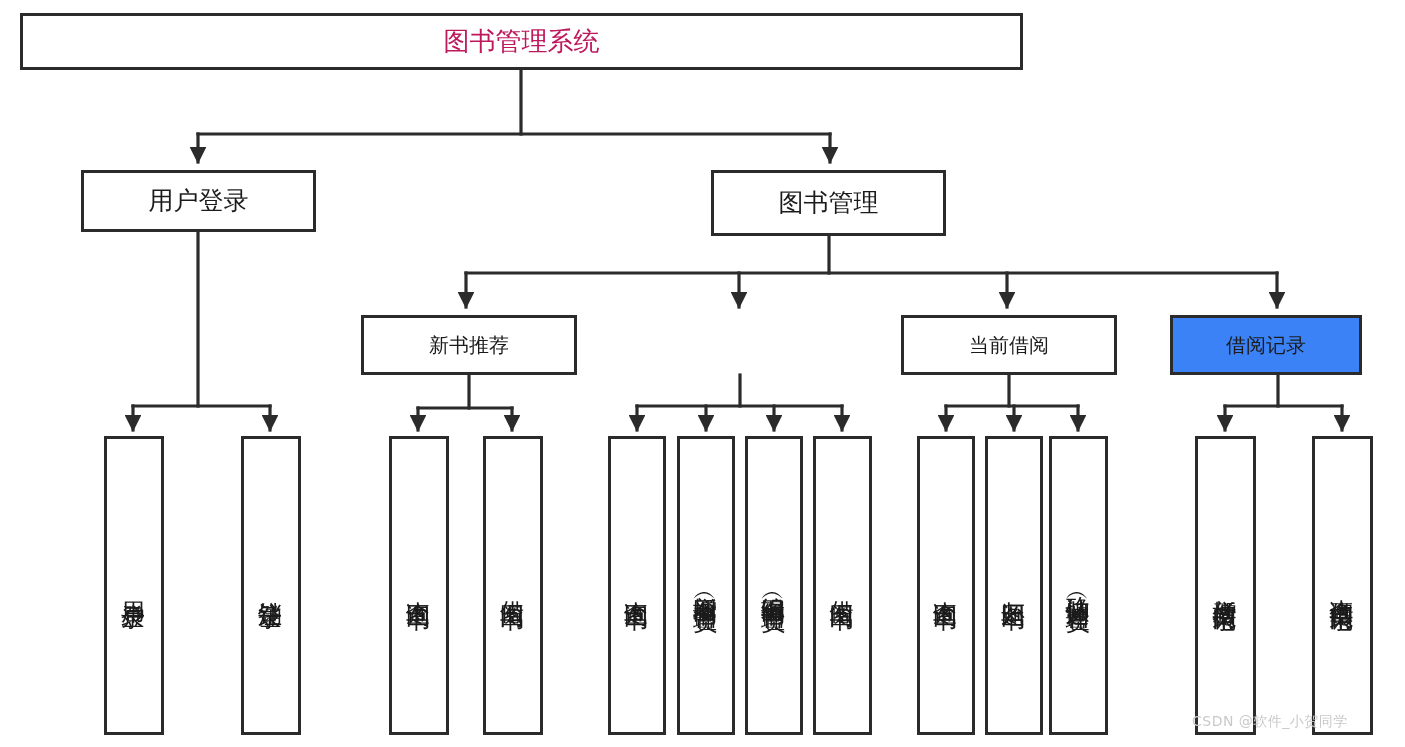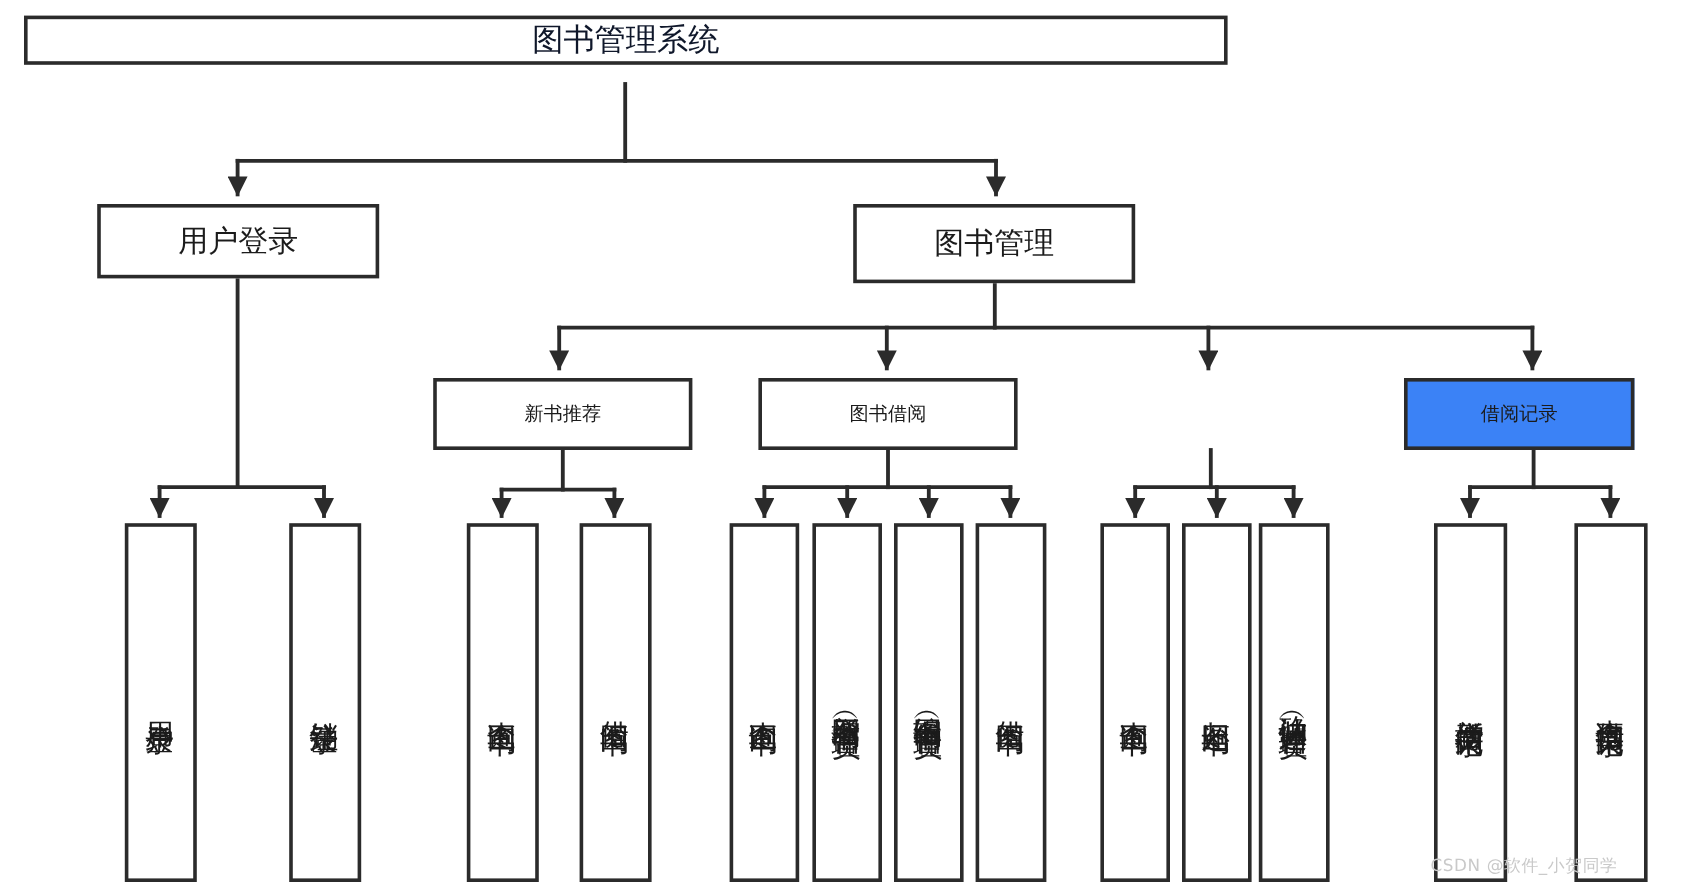--- a/index.html
+++ b/index.html
@@ -31,21 +31,21 @@
     background: #ffffff;
     border: 3px solid #2b2b2b;
     display: flex;
     align-items: center;
     justify-content: center;
     color: #1b1b1b;
     text-rendering: geometricPrecision;
   }
   .node.level-0 { font-size: 26px; }
   .node.level-1 { font-size: 25px; }
-  .node.level-2 { font-size: 16px; }
+  .node.level-2 { font-size: 20px; }
   .node.leaf {
     font-size: 24px;
     writing-mode: vertical-rl;
     text-orientation: upright;
     letter-spacing: 2px;
     line-height: 1;
     padding: 4px 0;
   }
   .node .label {
     display: block;
@@ -112,36 +112,36 @@
       <path d="M 1014 406 L 1014 430" marker-end="url(#arrow)"></path>
       <path d="M 1078 406 L 1078 430" marker-end="url(#arrow)"></path>
 
       <path d="M 1278 375 L 1278 406"></path>
       <path d="M 1225 406 L 1342 406"></path>
       <path d="M 1225 406 L 1225 430" marker-end="url(#arrow)"></path>
       <path d="M 1342 406 L 1342 430" marker-end="url(#arrow)"></path>
     </g>
   </svg>
 
-  <div class="node level-0" style="left: 20px; top: 13px; width: 1003px; height: 41px; border-color: rgb(43, 43, 43); background: rgb(255, 255, 255); color: #0f172a;">
+  <div class="node level-0" style="left: 20px; top: 13px; width: 1003px; height: 57px; border-color: rgb(43, 43, 43); background: rgb(255, 255, 255); color: #be185d;">
     <span class="label">图书管理系统</span>
   </div>
 
   <div class="node level-1" style="left: 81px; top: 170px; width: 235px; height: 62px; border-color: rgb(43, 43, 43); background: rgb(255, 255, 255); color: rgb(27, 27, 27);">
     <span class="label">用户登录</span>
   </div>
   <div class="node level-1" style="left: 711px; top: 170px; width: 235px; height: 66px; border-color: rgb(43, 43, 43); background: rgb(255, 255, 255); color: rgb(27, 27, 27);">
     <span class="label">图书管理</span>
   </div>
 
   <div class="node level-2" style="left: 361px; top: 315px; width: 216px; height: 60px; border-color: rgb(43, 43, 43); background: rgb(255, 255, 255); color: rgb(27, 27, 27);">
     <span class="label">新书推荐</span>
   </div>
-  <div class="node level-2" style="left: 632px; top: 315px; width: 216px; height: 60px; border-color: rgb(43, 43, 43); background: rgb(255, 255, 255); color: rgb(27, 27, 27);">
-    <span class="label">图书借阅</span>
+  <div class="node level-2" style="left: 901px; top: 315px; width: 216px; height: 60px; border-color: rgb(43, 43, 43); background: rgb(255, 255, 255); color: rgb(27, 27, 27);">
+    <span class="label">当前借阅</span>
   </div>
   <div class="node level-2" style="left: 1170px; top: 315px; width: 192px; height: 60px; border-color: rgb(43, 43, 43); background: #3b82f6; color: rgb(27, 27, 27);">
     <span class="label">借阅记录</span>
   </div>
 
   <div class="node leaf" style="left: 104px; top: 436px; width: 60px; height: 299px; border-color: rgb(43, 43, 43); background: rgb(255, 255, 255); color: rgb(27, 27, 27);">
     <span class="label">用户登录</span>
   </div>
   <div class="node leaf" style="left: 241px; top: 436px; width: 60px; height: 299px; border-color: rgb(43, 43, 43); background: rgb(255, 255, 255); color: rgb(27, 27, 27);">
     <span class="label">注销登录</span>

